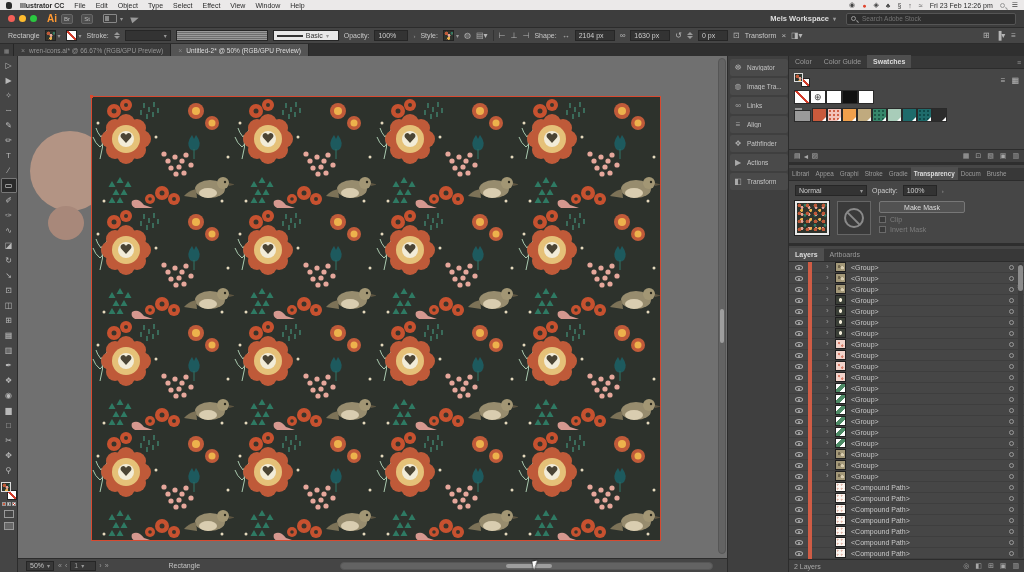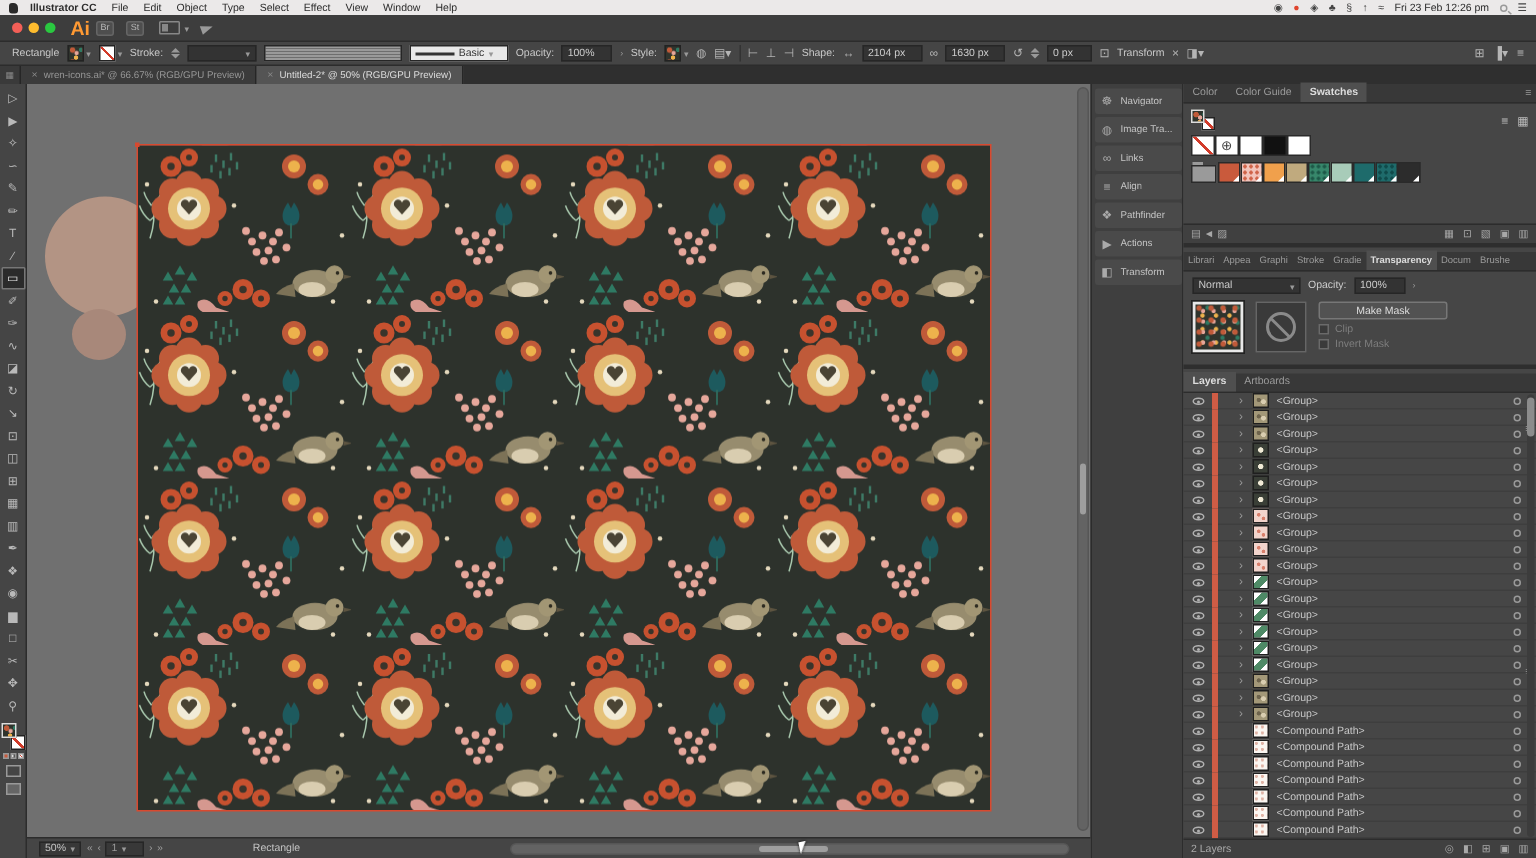--- a/index.html
+++ b/index.html
@@ -15,21 +15,21 @@
   .menubar-right{margin-left:auto;display:flex;align-items:center;gap:7px;}
   .ms-icon{color:var(--sw,#444);font-size:7px;}
   .menubar-clock{white-space:nowrap;}
   .menubar-glyph{color:#444;}
 
   
   .titlebar{position:absolute;left:0;top:10px;width:1024px;height:18px;background:#3d3d3d;display:flex;align-items:center;padding:0 8px;border-bottom:1px solid #2c2c2c;}
   .traffic{display:flex;gap:4px;margin-right:10px;}
   .tl{width:7px;height:7px;border-radius:50%;}
   .tl.red{background:#f35f57;} .tl.yellow{background:#febc2e;} .tl.green{background:#2ac840;}
-  .ai-badge{color:#ff9a33;font-weight:bold;font-size:13px;margin-right:4px;}
+  .ai-badge{color:#ff9a33;font-weight:bold;font-size:10px;margin-right:4px;}
   .app-badges{display:flex;gap:8px;margin-right:10px;}
   .badge{width:12px;height:10px;background:#4e4e4e;border:1px solid #666;border-radius:2px;color:#bbb;font-size:6px;display:flex;align-items:center;justify-content:center;}
   .ws-switch{width:14px;height:9px;border:1px solid #888;border-radius:1px;margin-right:3px;position:relative;}
   .ws-switch:before{content:"";position:absolute;left:1px;top:1px;width:4px;height:5px;background:#888;}
   .chev{color:#999;font-size:6px;}
   .share-icon{width:0;height:0;border-left:8px solid #9a9a9a;border-top:3px solid transparent;border-bottom:3px solid transparent;margin-left:8px;transform:rotate(-20deg);}
   .titlebar-right{margin-left:auto;display:flex;align-items:center;gap:10px;}
   .workspace{display:flex;align-items:center;gap:4px;color:#ddd;font-weight:bold;font-size:7.5px;}
   .stock-search{display:flex;align-items:center;gap:4px;background:#2e2e2e;border:1px solid #555;border-radius:2px;width:170px;height:12px;padding:0 4px;}
   .mag{width:5px;height:5px;border:1px solid #999;border-radius:50%;position:relative;flex:0 0 auto;}
@@ -214,20 +214,30 @@
     </div>
     <span class="ai-badge">Ai</span>
     <div class="app-badges">
 
     <span class="badge">Br</span>
         <span class="badge">St</span>
       </div>
     <span class="ws-switch"></span>
     <span class="chev">▾</span>
     <span class="share-icon"></span>
+    <div class="titlebar-right">
+      <div class="workspace">
+        <span>Mels Workspace</span>
+        <span class="chev">▾</span>
+      </div>
+      <div class="stock-search">
+        <span class="mag"></span>
+        <input type="text" placeholder="Search Adobe Stock" style="">
+      </div>
+    </div>
   </div>
 
   <div class="controlbar">
     <span class="cb-label">Rectangle</span>
     <span class="cb-chip">
       <span class="cb-swatch floral-mini"></span>
       <span class="chev">▾</span>
     </span>
     <span class="cb-chip">
       <span class="cb-swatch none-swatch"></span>

